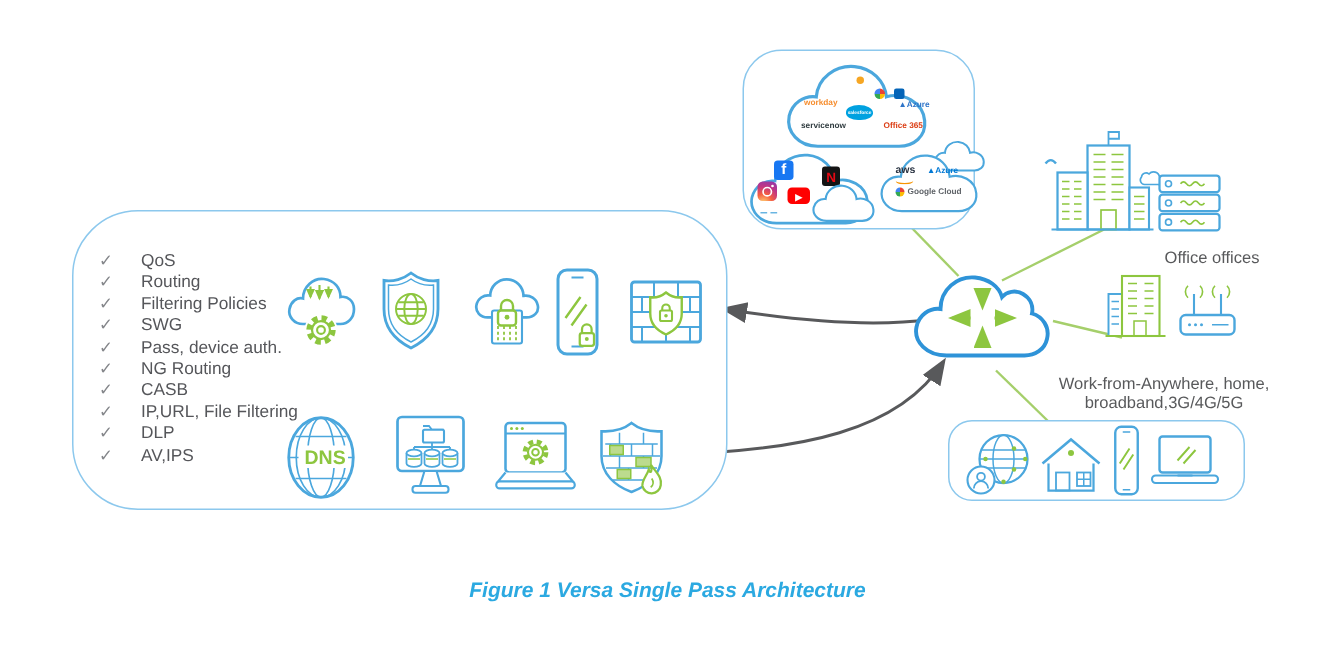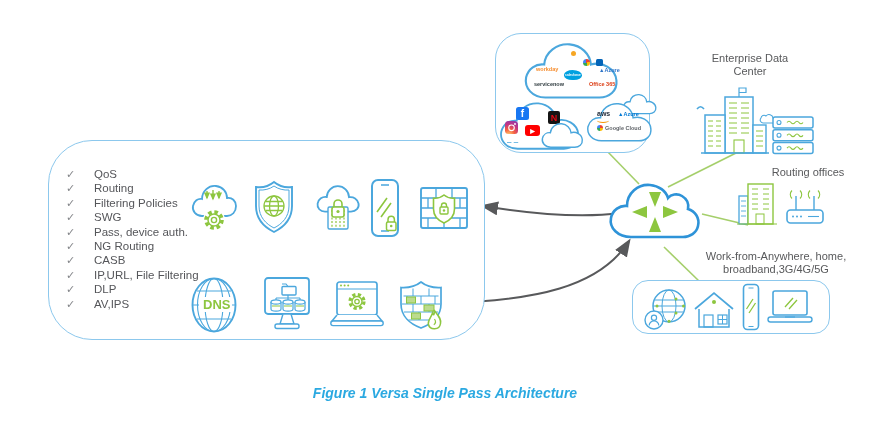--- a/index.html
+++ b/index.html
@@ -277,24 +277,20 @@
   </svg>
   <svg class="abs" style="left:585px;top:96px;" width="74" height="54" viewBox="0 0 100 64">
     <path d="M22 56 C10 56 2 47 4 37 C6 29 13 24 21 25 C22 13 33 5 45 6 C56 7 64 15 65 25 C75 22 88 28 89 40 C90 50 82 56 73 56 Z" fill="#fff" stroke="#4BA7DD" stroke-width="2"></path>
   </svg>
   <span class="abs tinytxt" style="left:597px;top:110px;font-size:7px;color:#252F3E;">aws</span>
   <div class="abs" style="left:597px;top:118px;width:12px;height:4px;border-bottom:1.4px solid #F79400;border-radius:50%;"></div>
   <span class="abs tinytxt" style="left:618px;top:111px;font-size:5.5px;color:#0078D4;"><span>▲</span><span>Azure</span></span>
   <div class="abs" style="left:597px;top:125px;width:6px;height:6px;border-radius:50%;background:conic-gradient(#EA4335 0 25%,#FBBC05 0 50%,#34A853 0 75%,#4285F4 0);"></div>
   <span class="abs tinytxt" style="left:605px;top:125px;font-size:5.5px;color:#5F6368;">Google Cloud</span>
 
-  <div class="abs sitelabel" style="left:695px;top:52px;width:110px;">
-    <div>Enterprise Data</div>
-    <div>Center</div>
-  </div>
   <svg class="abs" style="left:695px;top:85px;" width="122" height="75" viewBox="0 0 122 75">
     <path d="M2 24 q3.5 -4.5 7 0" fill="none" stroke="#4BA7DD" stroke-width="1.6"></path>
     <path d="M44 12 V3 h7 v4.5 h-7" fill="none" stroke="#4BA7DD" stroke-width="1.2"></path>
     <rect x="30" y="12" width="28" height="56" fill="#fff" stroke="#4BA7DD" stroke-width="1.5"></rect>
     <g stroke="#8DC63F" stroke-width="1.1" fill="none">
       <path d="M34 18 h8 M46 18 h8 M34 23 h8 M46 23 h8 M34 28 h8 M46 28 h8 M34 33 h8 M46 33 h8 M34 38 h8 M46 38 h8 M34 43 h8 M46 43 h8 M34 48 h8 M46 48 h8"></path>
       <rect x="39" y="55" width="10" height="13"></rect>
     </g>
     <rect x="10" y="30" width="20" height="38" fill="#fff" stroke="#4BA7DD" stroke-width="1.5"></rect>
     <g stroke="#8DC63F" stroke-width="1" fill="none">
@@ -316,21 +312,21 @@
         <circle cx="84" cy="50.3" r="2"></circle>
         <circle cx="84" cy="63.1" r="2"></circle>
     </g>
     <g stroke="#8DC63F" stroke-width="1.1" fill="none">
       <path d="M92 37.5 q2 -2.6 4 0 t4 0 t4 0 t4 0"></path>
       <path d="M92 50.3 q2 -2.6 4 0 t4 0 t4 0 t4 0"></path>
       <path d="M92 63.1 q2 -2.6 4 0 t4 0 t4 0 t4 0"></path>
     </g>
   </svg>
 
-  <div class="abs sitelabel" style="left:758px;top:166px;width:100px;"><span>Routing offices</span></div>
+  <div class="abs sitelabel" style="left:758px;top:166px;width:100px;"><span>Office offices</span></div>
   <svg class="abs" style="left:735px;top:180px;" width="95" height="48" viewBox="0 0 95 48">
     <rect x="4" y="16" width="9" height="28" fill="#fff" stroke="#4BA7DD" stroke-width="1.3"></rect>
     <g stroke="#4BA7DD" stroke-width="0.9" fill="none">
         <path d="M6 21 h5 M6 26 h5 M6 31 h5 M6 36 h5"></path>
       </g>
     <rect x="13" y="4" width="25" height="40" fill="#fff" stroke="#8DC63F" stroke-width="1.4"></rect>
     <g stroke="#8DC63F" stroke-width="1" fill="none">
       <path d="M17 9 h6 M28 9 h6 M17 14 h6 M28 14 h6 M17 19 h6 M28 19 h6 M17 24 h6 M28 24 h6 M17 29 h6 M28 29 h6"></path>
       <rect x="21" y="34" width="8" height="10"></rect>
     </g>

